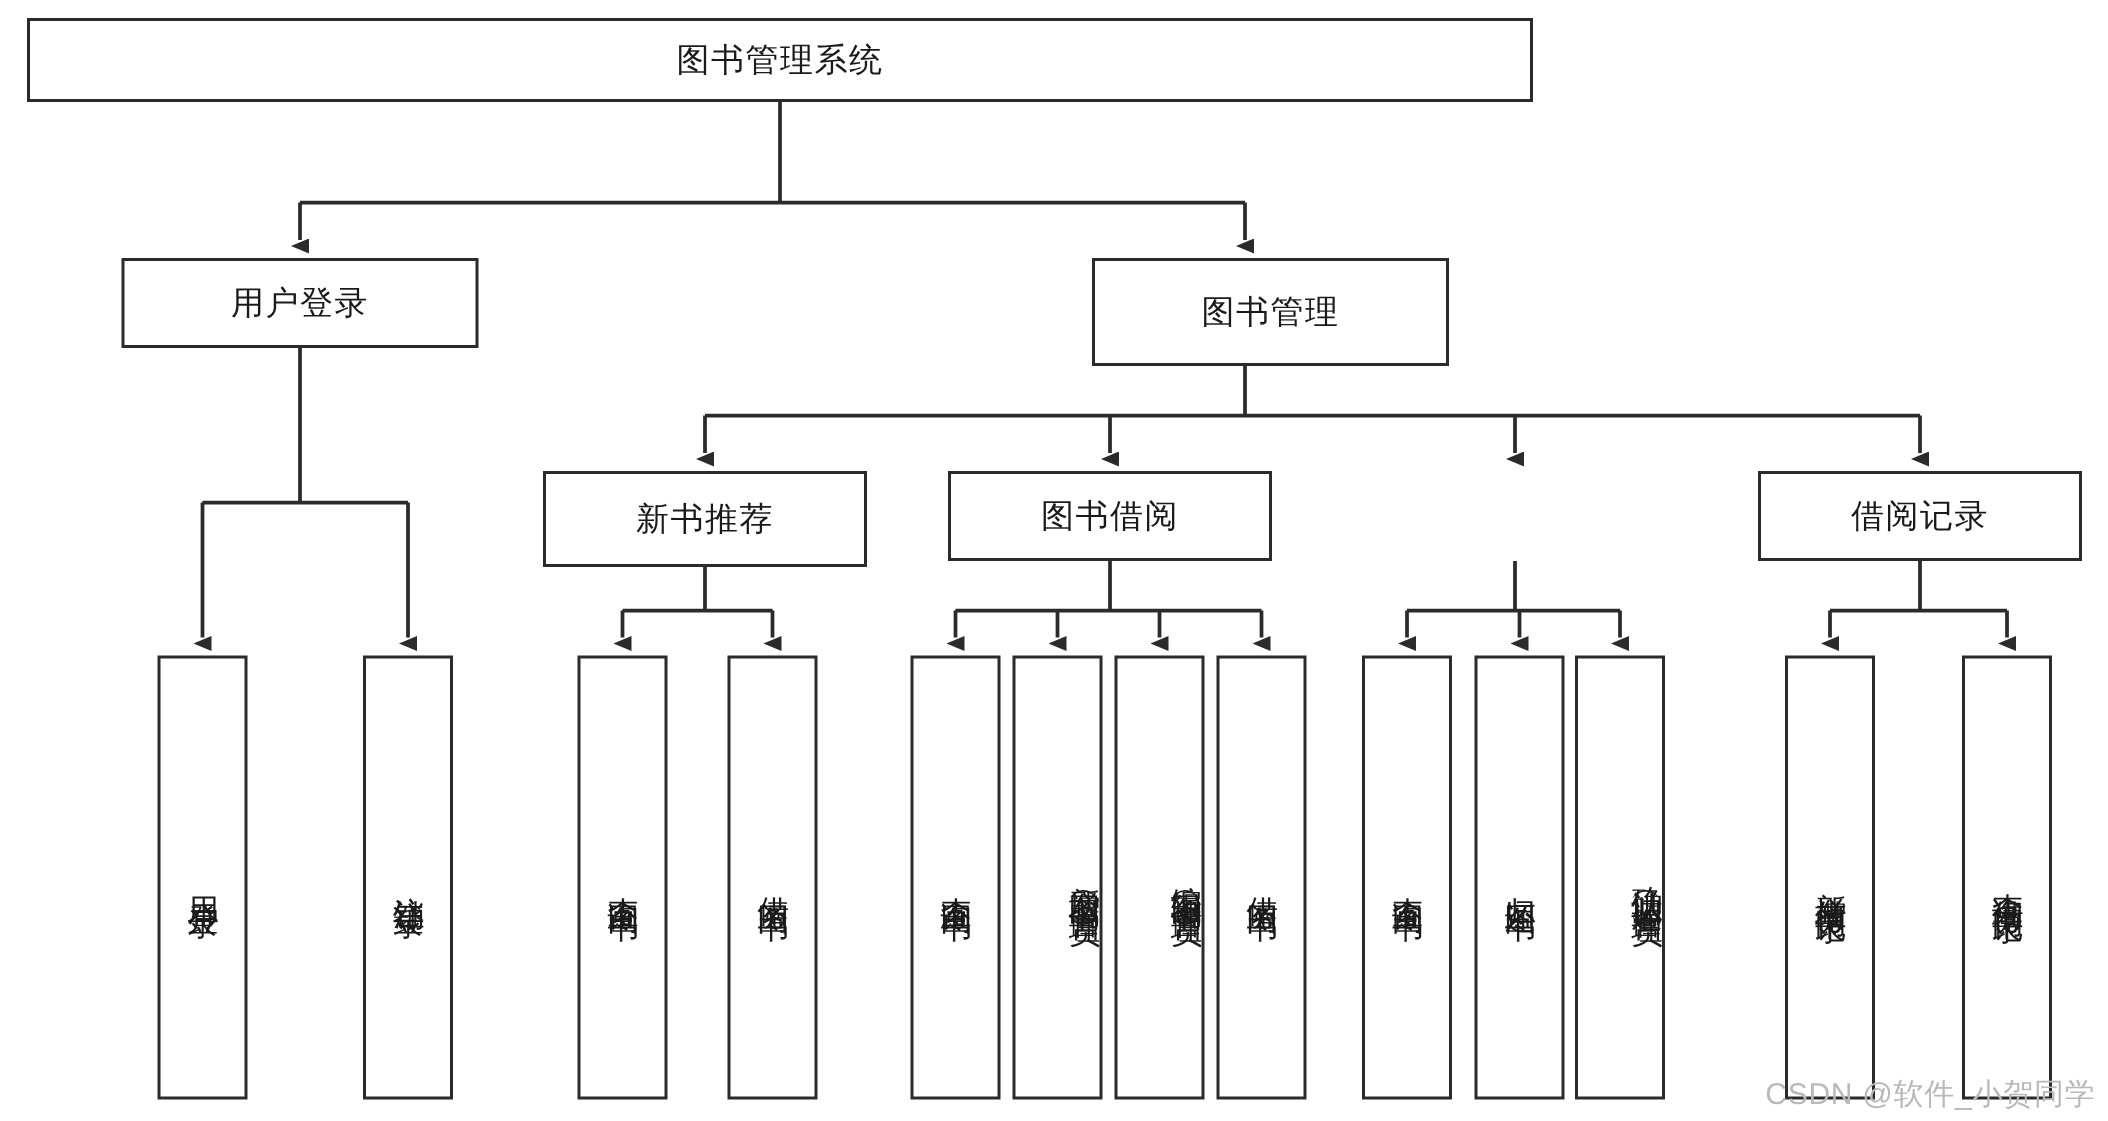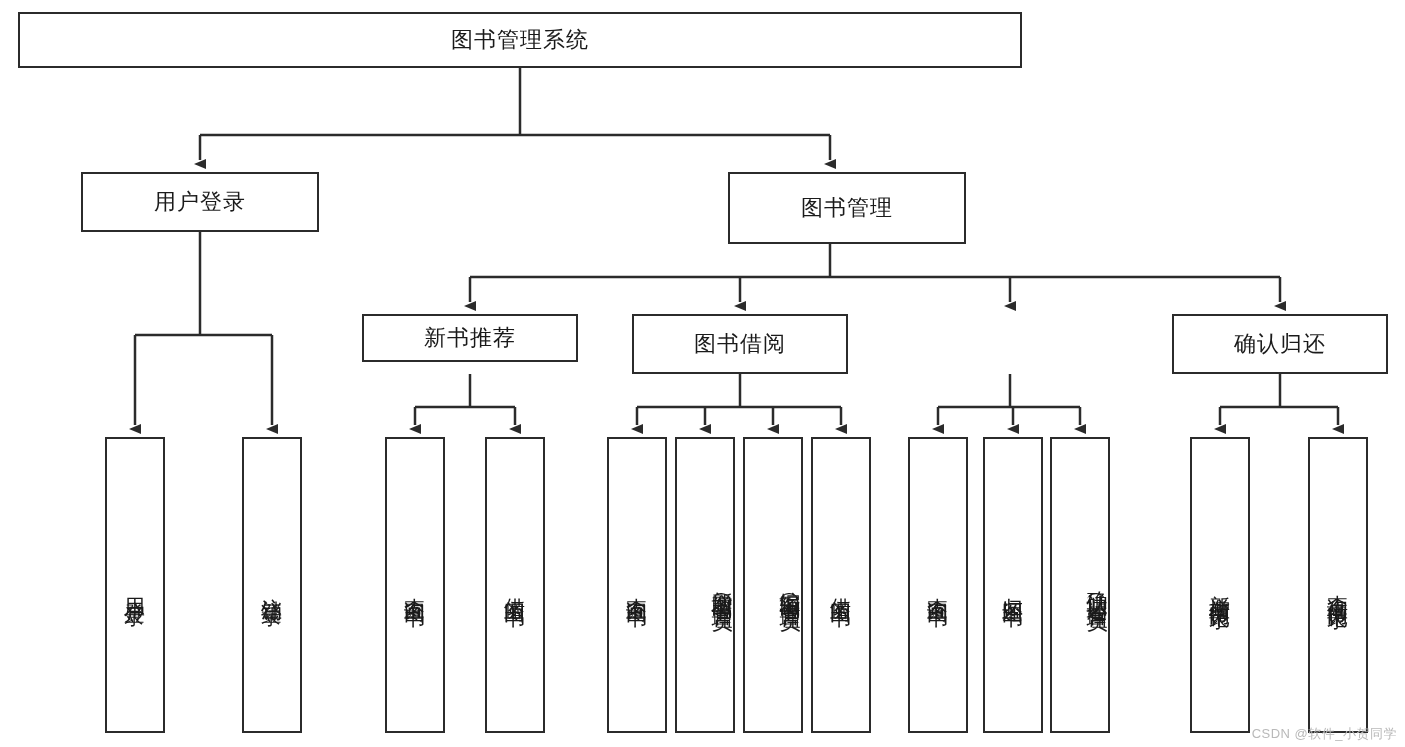--- a/index.html
+++ b/index.html
@@ -53,21 +53,21 @@
   .node-box.vertical.bottom-anchored {
     align-items: center;
   }
   .node-label {
     white-space: nowrap;
   }
   #watermark {
     position: absolute;
     right: 8px;
     bottom: 4px;
-    font-size: 13px;
+    font-size: 20px;
     color: #b9b9b9;
     letter-spacing: 0.5px;
     user-select: none;
     white-space: nowrap;
   }
 </style>
 </head>
 <body>
 
 <div id="diagram-root">
@@ -131,28 +131,28 @@
     <span class="node-label">图书管理系统</span>
   </div>
 
   <div class="node-box horizontal" style="left:81px; top:172px; width:238px; height:60px;">
     <span class="node-label">用户登录</span>
   </div>
   <div class="node-box horizontal" style="left:711px; top:172px; width:238px; height:72px;margin-left:17px;">
     <span class="node-label">图书管理</span>
   </div>
 
-  <div class="node-box horizontal" style="left:362px; top:314px; width:216px; height:48px;">
+  <div class="node-box horizontal" style="left:362px; top:314px; width:216px; height:64px;">
     <span class="node-label">新书推荐</span>
   </div>
   <div class="node-box horizontal" style="left:632px; top:314px; width:216px; height:60px;text-align:center;">
     <span class="node-label">图书借阅</span>
   </div>
   <div class="node-box horizontal" style="left:1172px; top:314px; width:216px; height:60px;">
-    <span class="node-label">确认归还</span>
+    <span class="node-label">借阅记录</span>
   </div>
 
   <div class="node-box vertical bottom-anchored" style="left:105px; top:437px; width:60px; height:296px;">
     <span class="node-label">用户登录</span>
   </div>
   <div class="node-box vertical bottom-anchored" style="left:242px; top:437px; width:60px; height:296px;">
     <span class="node-label">注销登录</span>
   </div>
 
   <div class="node-box vertical bottom-anchored" style="left:385px; top:437px; width:60px; height:296px;">

